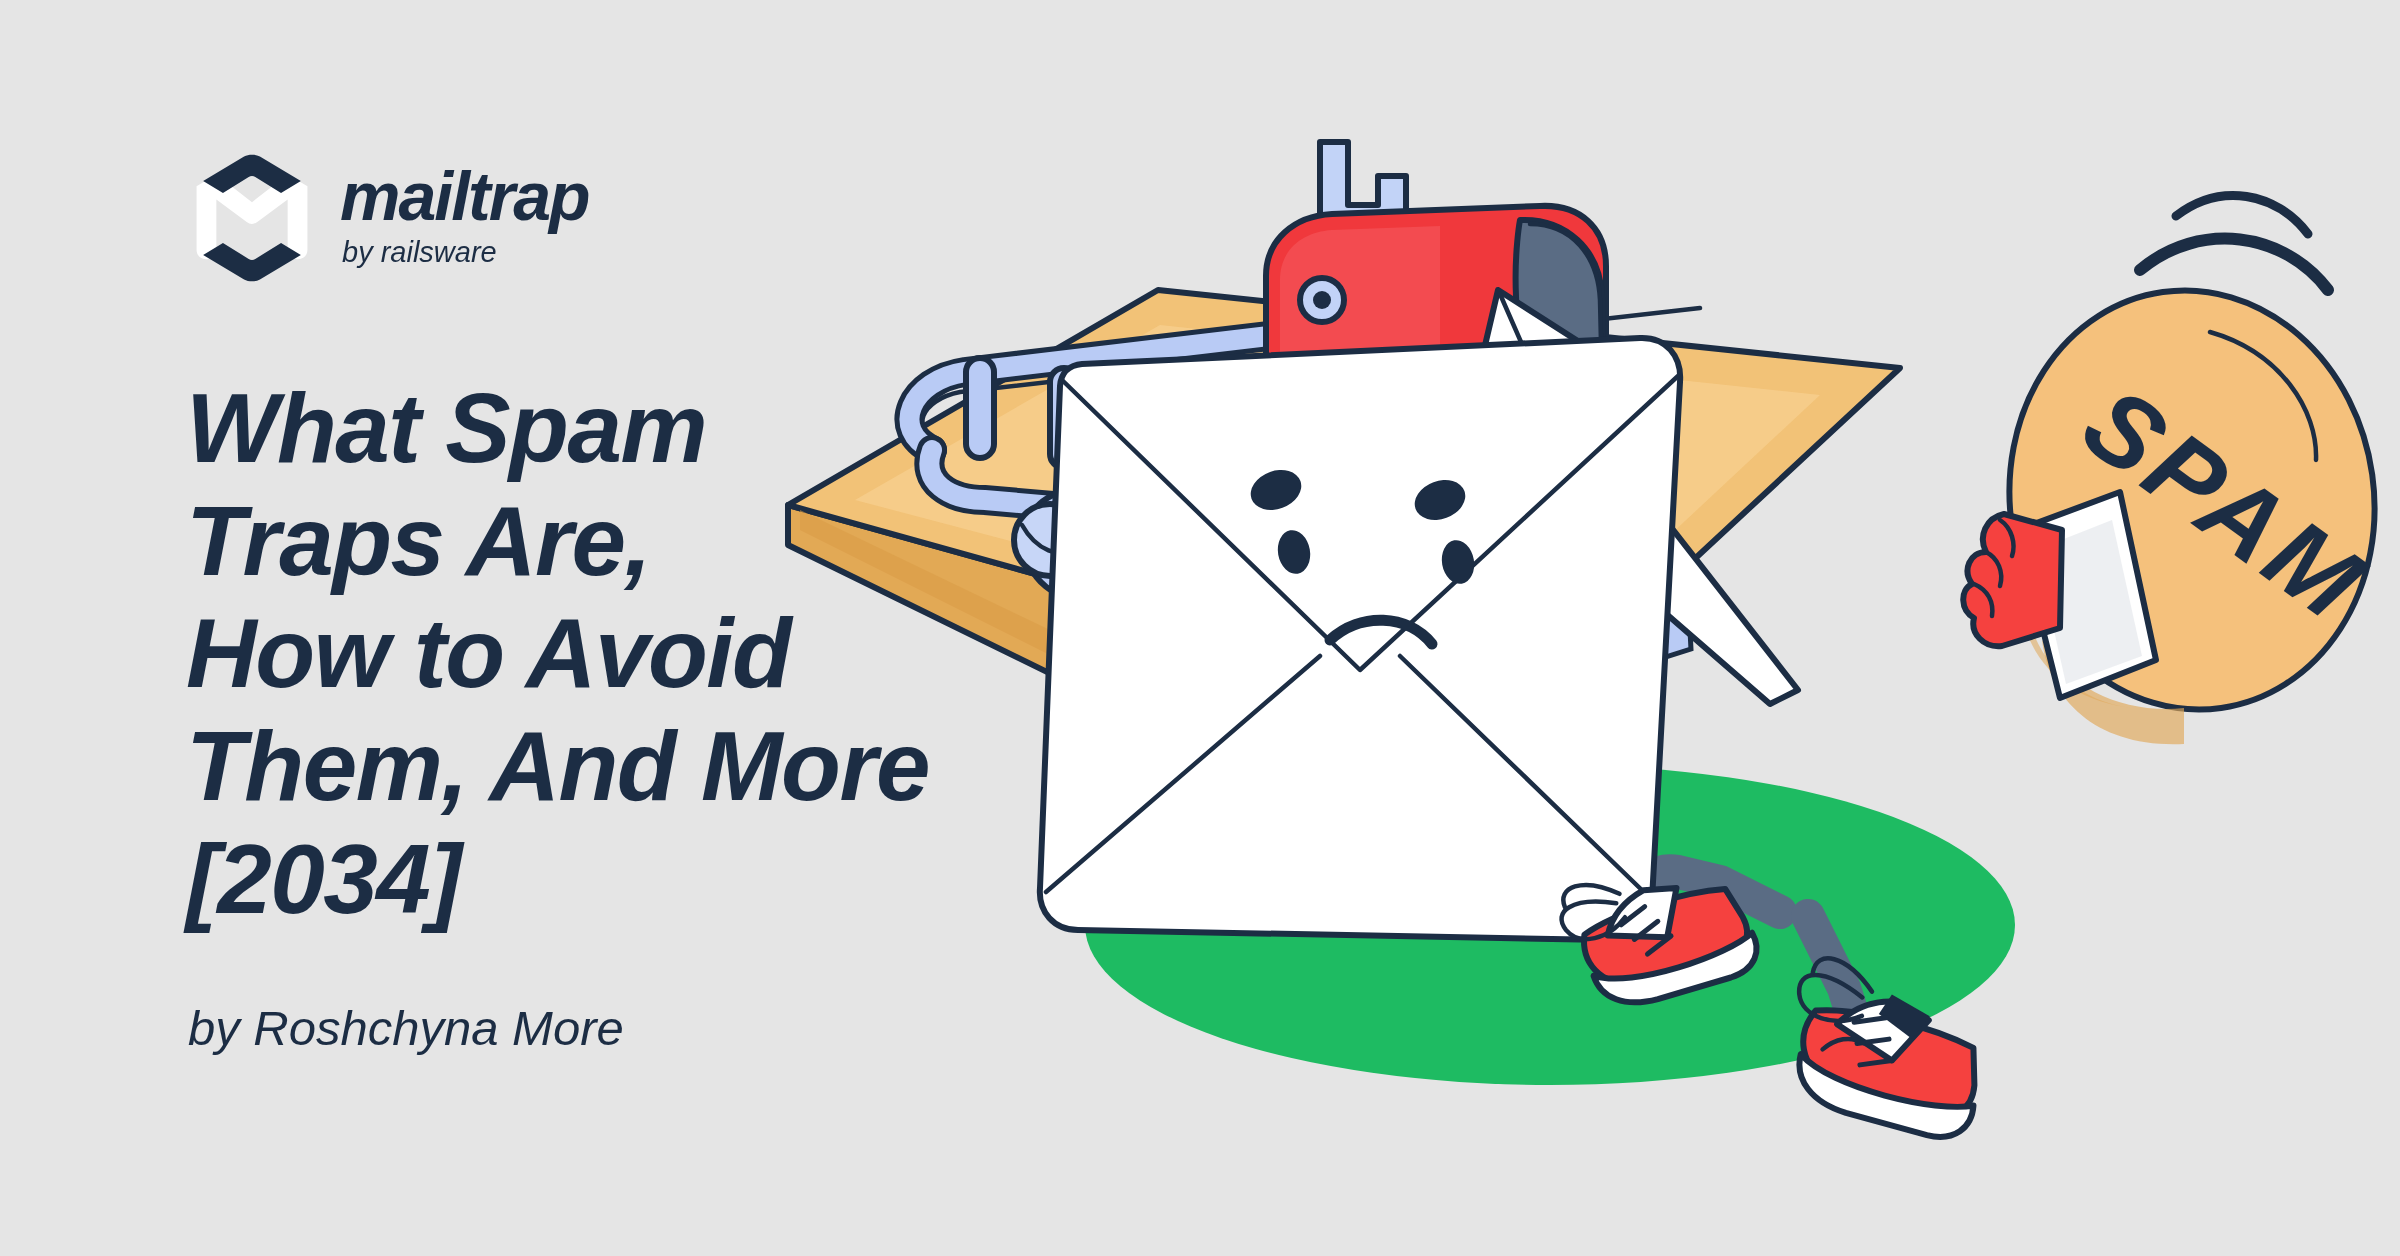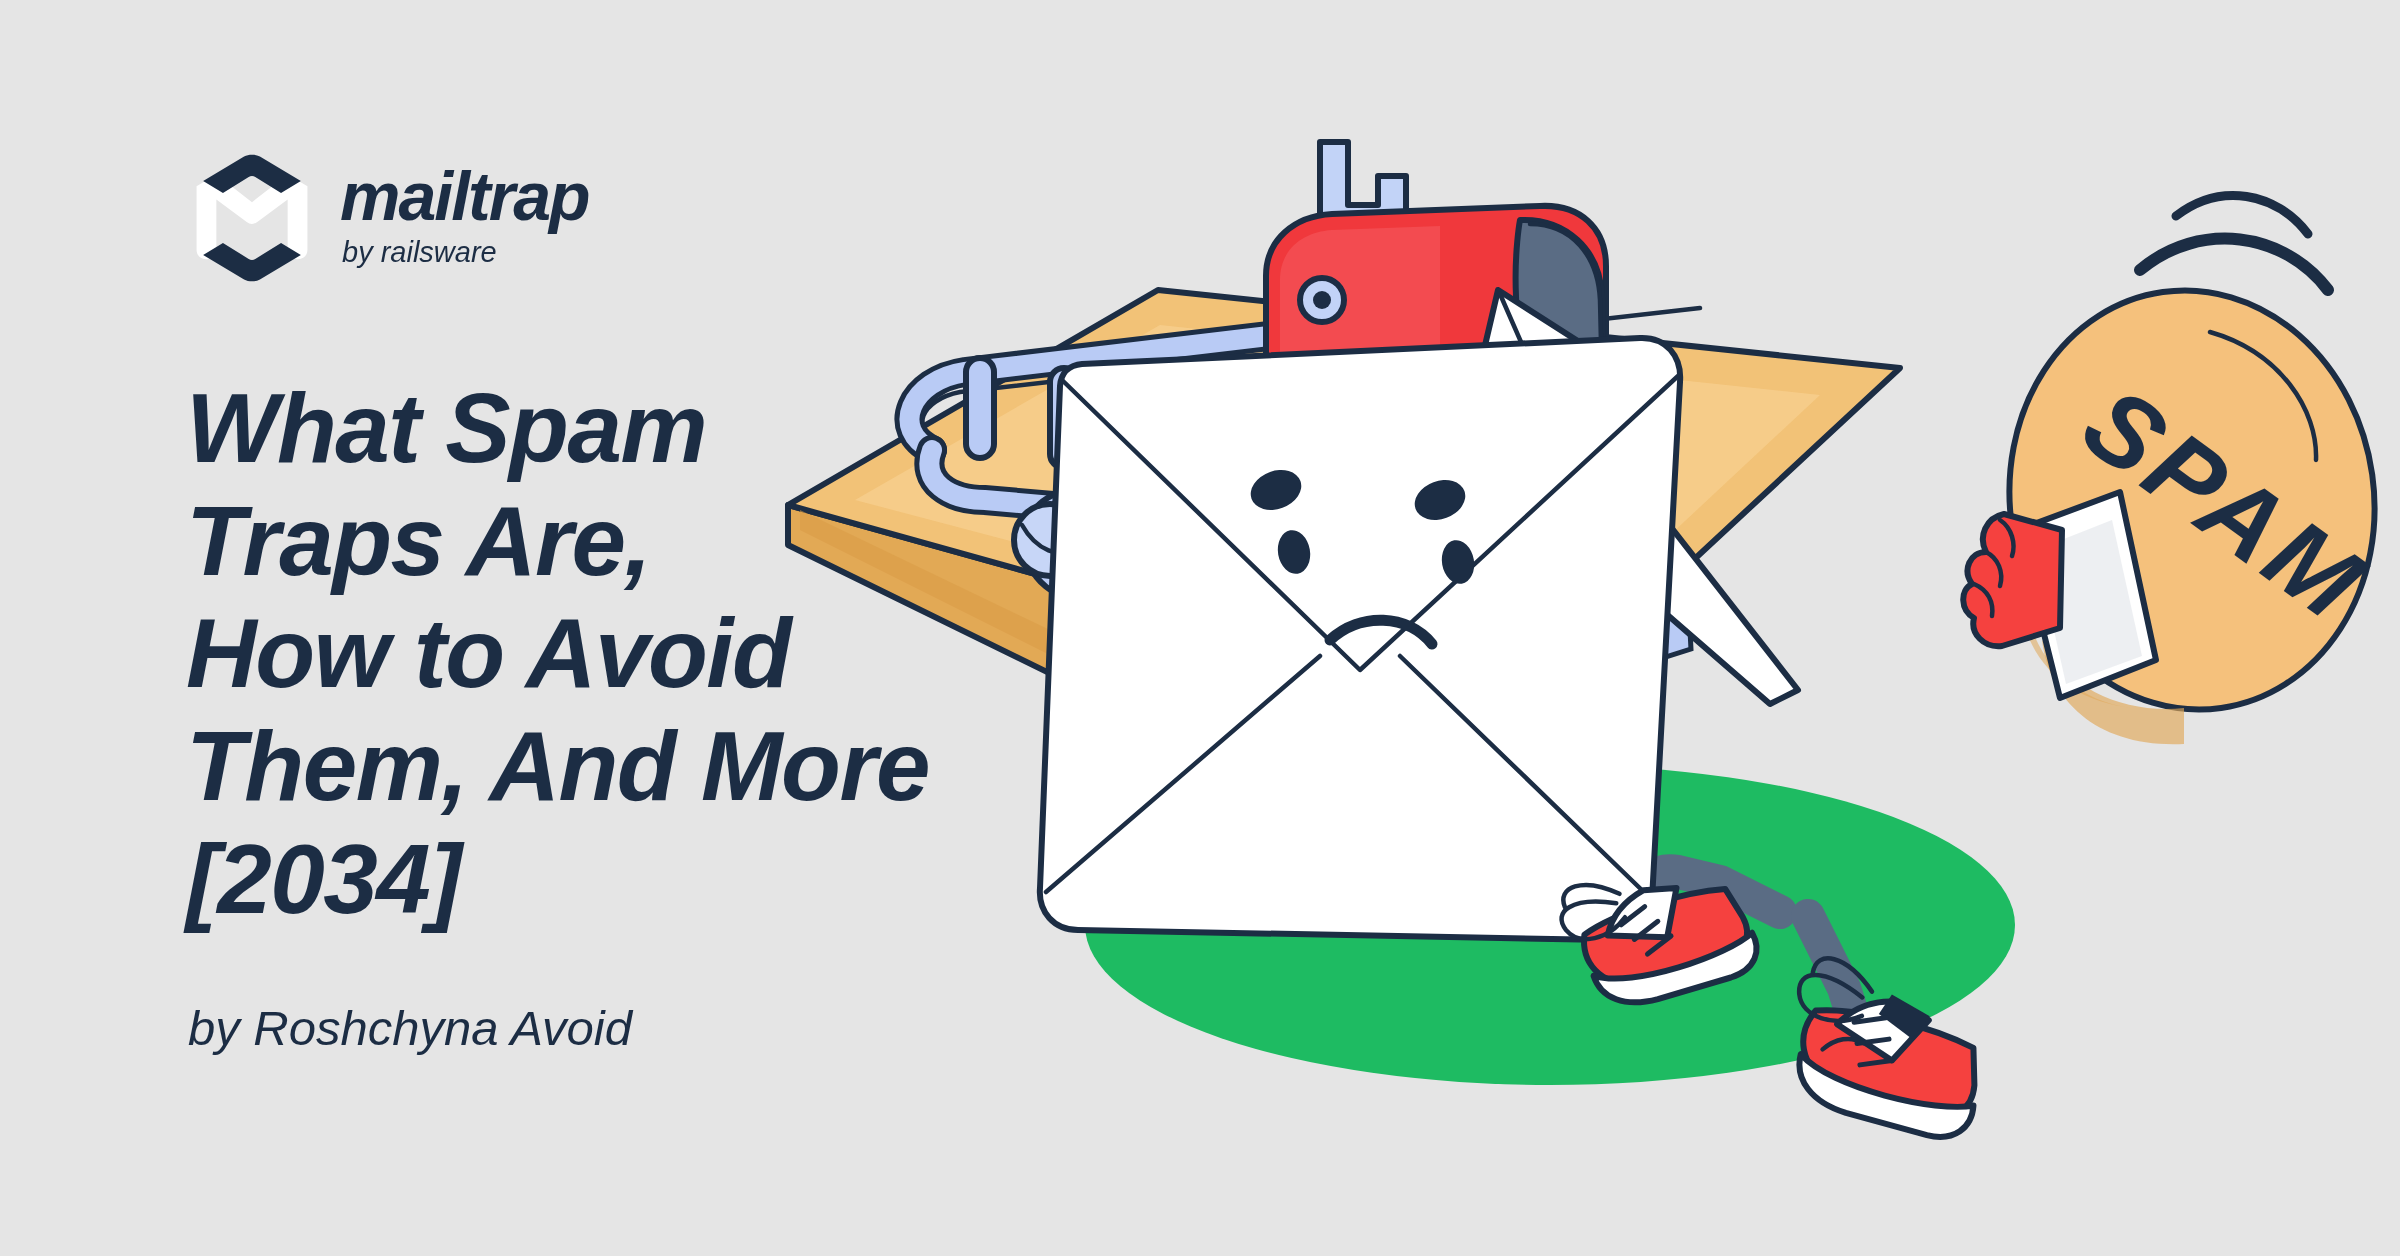--- a/index.html
+++ b/index.html
@@ -88,21 +88,21 @@
       </svg>
     </div>
   </div>
 
   <h1 id="page-title">What Spam
 Traps Are,
 How to Avoid
 Them, And More
 [2034]</h1>
 
-  <p id="byline">by Roshchyna Avoid</p>
+  <p id="byline">by Roshchyna More</p>
 
   <div id="illustration">
     <svg viewBox="0 0 1640 1040" xmlns="http://www.w3.org/2000/svg">
       <defs>
         <style>
           .ol { stroke:#1C2D44; stroke-width:6; stroke-linejoin:round; stroke-linecap:round; }
           .olt { stroke:#1C2D44; stroke-width:4.5; stroke-linejoin:round; stroke-linecap:round; fill:none; }
         </style>
       </defs>
 

